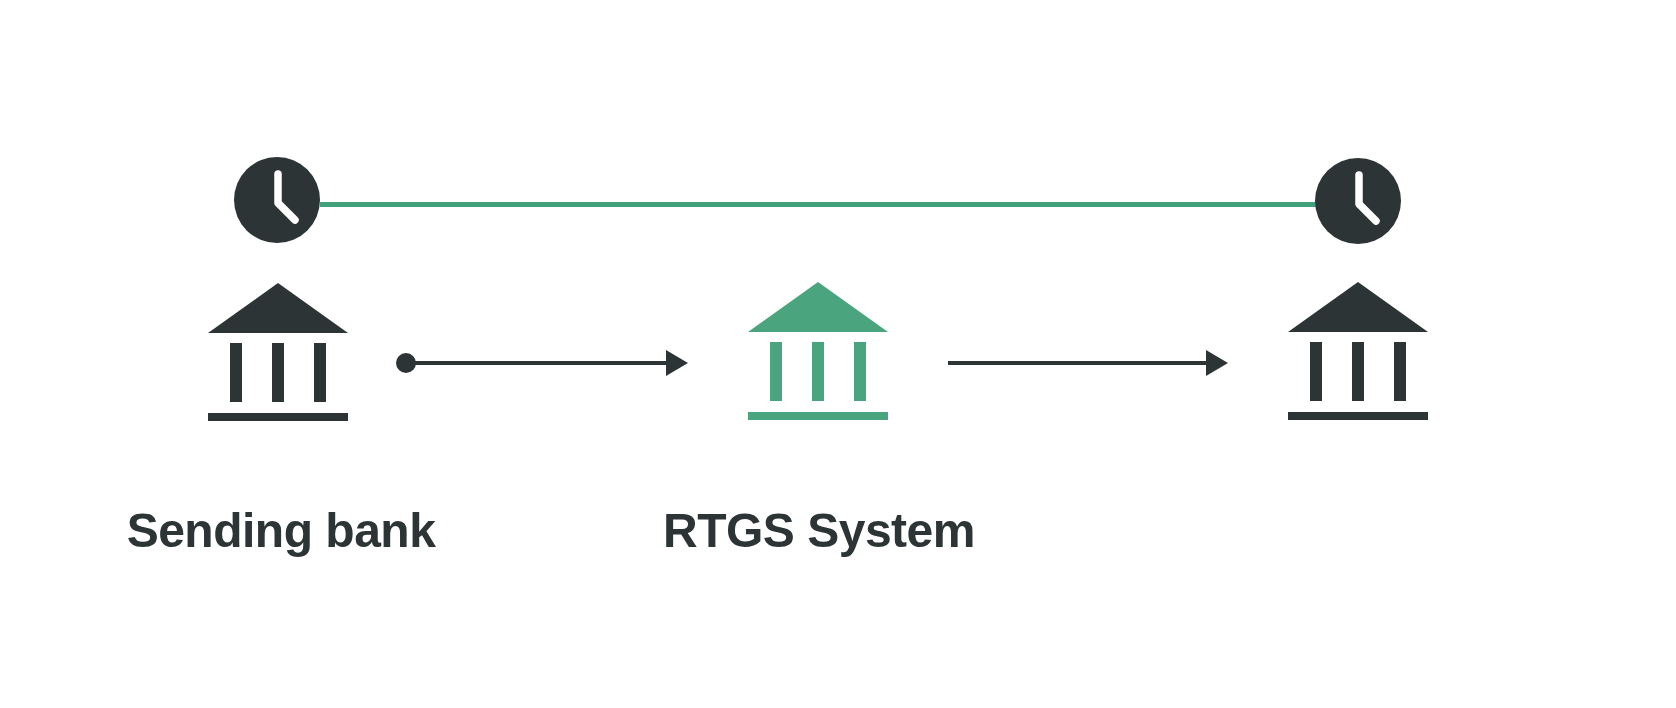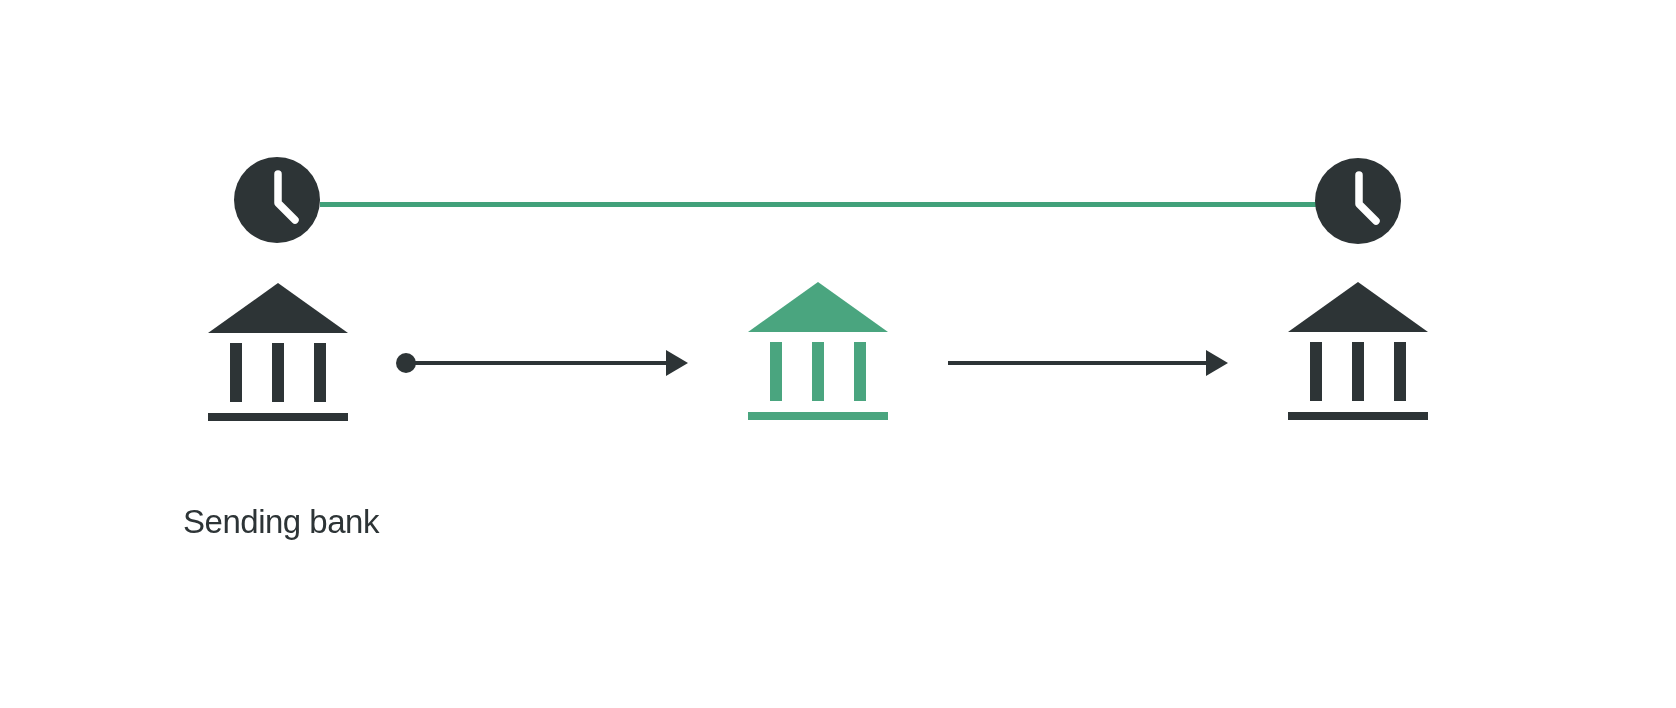--- a/index.html
+++ b/index.html
@@ -62,22 +62,22 @@
     width: 20px; height: 20px;
     border-radius: 50%;
     background: #2d3436;
   }
 
   
   .node-label {
     position: absolute;
     top: 503px;
     transform: translateX(-50%);
-    font-size: 33px;
-    font-weight: 400;
+    font-size: 48px;
+    font-weight: 700;
     letter-spacing: -0.5px;
     color: #2d3436;
     white-space: nowrap;
   }
   .node-label.sending   { left: 281px; }
   .node-label.rtgs      { left: 819px; }
   .node-label.receiving { left: 1358px; }
 </style>
 </head>
 <body>
@@ -121,14 +121,15 @@
   </svg>
 
   <div class="arrow-dot"></div>
   <div class="arrow-line a1"></div>
   <div class="arrow-head a1"></div>
 
   <div class="arrow-line a2"></div>
   <div class="arrow-head a2"></div>
 
   <div class="node-label sending">Sending bank</div>
+  <div class="node-label rtgs">RTGS System</div>
 
 </div>
 
 </body></html>

